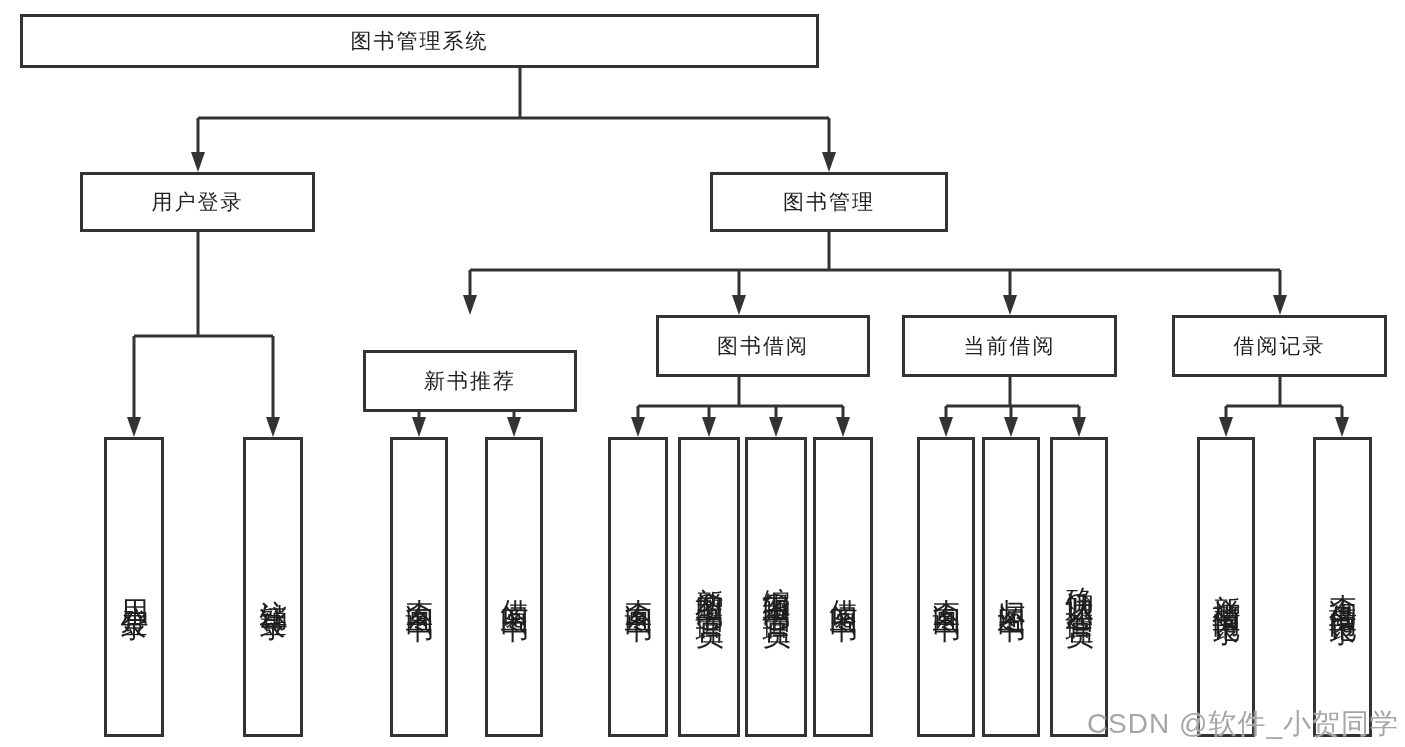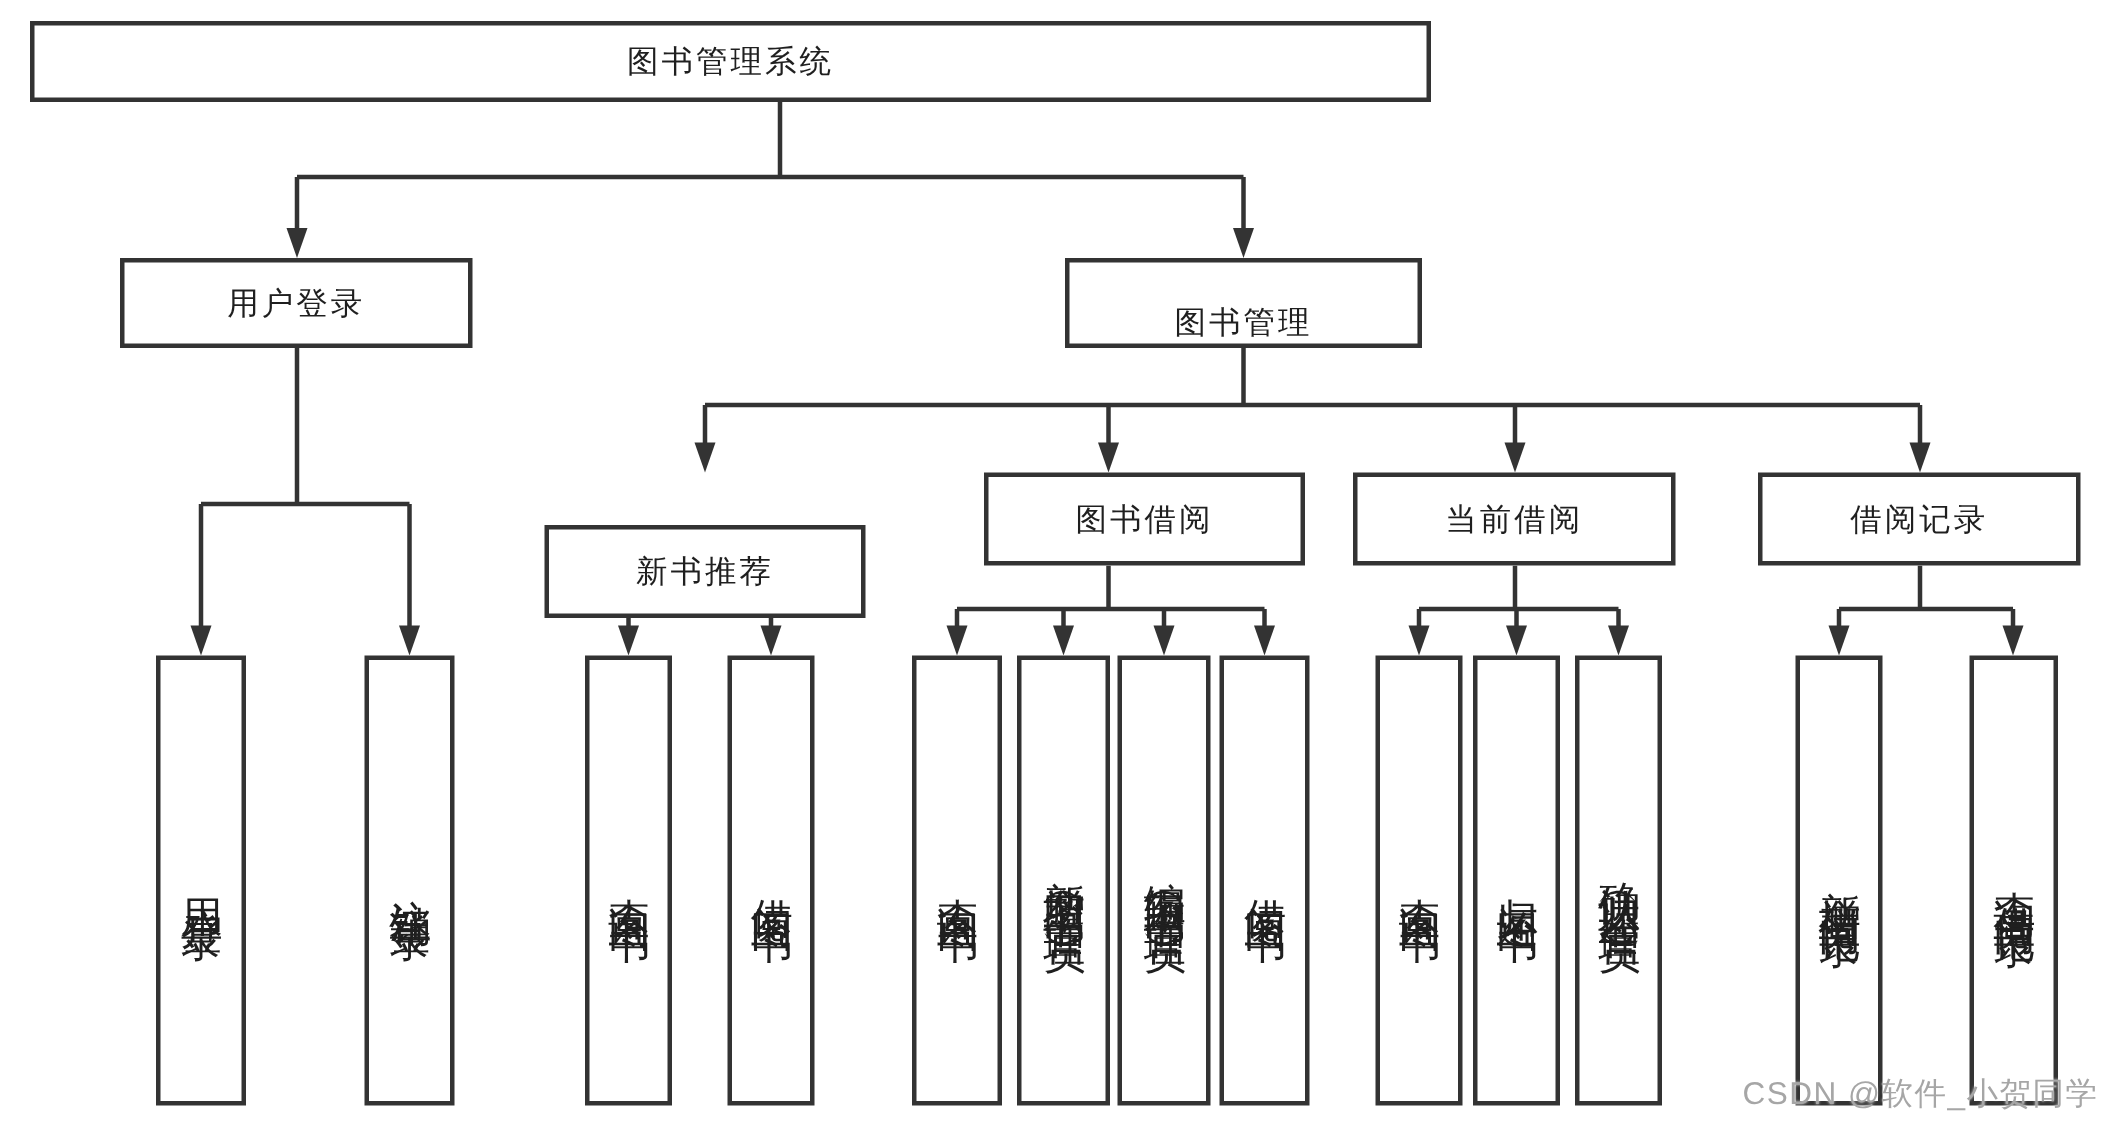--- a/index.html
+++ b/index.html
@@ -39,21 +39,21 @@
     font-size: 28px;
     letter-spacing: 5px;
     color: #1f1f1f;
     line-height: 1;
   }
   #watermark {
     position: absolute;
     right: 6px;
     bottom: 4px;
     z-index: 10;
-    font-size: 21px;
+    font-size: 28px;
     letter-spacing: 1px;
     color: #a6a6a6;
     text-shadow: 0 0 2px rgba(255,255,255,0.9);
     white-space: nowrap;
     text-align: center;
   }
 </style>
 </head>
 <body>
 
@@ -99,28 +99,28 @@
 
       <polygon points="939,417 953,417 946,437"></polygon>
       <polygon points="1004,417 1018,417 1011,437"></polygon>
       <polygon points="1072,417 1086,417 1079,437"></polygon>
 
       <polygon points="1219,417 1233,417 1226,437"></polygon>
       <polygon points="1335,417 1349,417 1342,437"></polygon>
     </g>
   </svg>
 
-  <div class="node hbox" style="left:20px; top:14px; width:934px; height:54px;">
+  <div class="node hbox" style="left:20px; top:14px; width:799px; height:54px;">
     <span class="label">图书管理系统</span>
   </div>
 
   <div class="node hbox" style="left:80px; top:172px; width:235px; height:60px;">
     <span class="label">用户登录</span>
   </div>
-  <div class="node hbox" style="left:710px; top:172px; width:238px; height:60px;align-items:flex-end;">
+  <div class="node hbox" style="left:710px; top:172px; width:238px; height:60px;">
     <span class="label">图书管理</span>
   </div>
 
   <div class="node hbox" style="left:363px; top:315px; width:214px; height:62px;margin-top:35px;">
     <span class="label">新书推荐</span>
   </div>
   <div class="node hbox" style="left:632px; top:315px; width:214px; height:62px;margin-left:24px;">
     <span class="label">图书借阅</span>
   </div>
   <div class="node hbox" style="left:902px; top:315px; width:215px; height:62px;">

